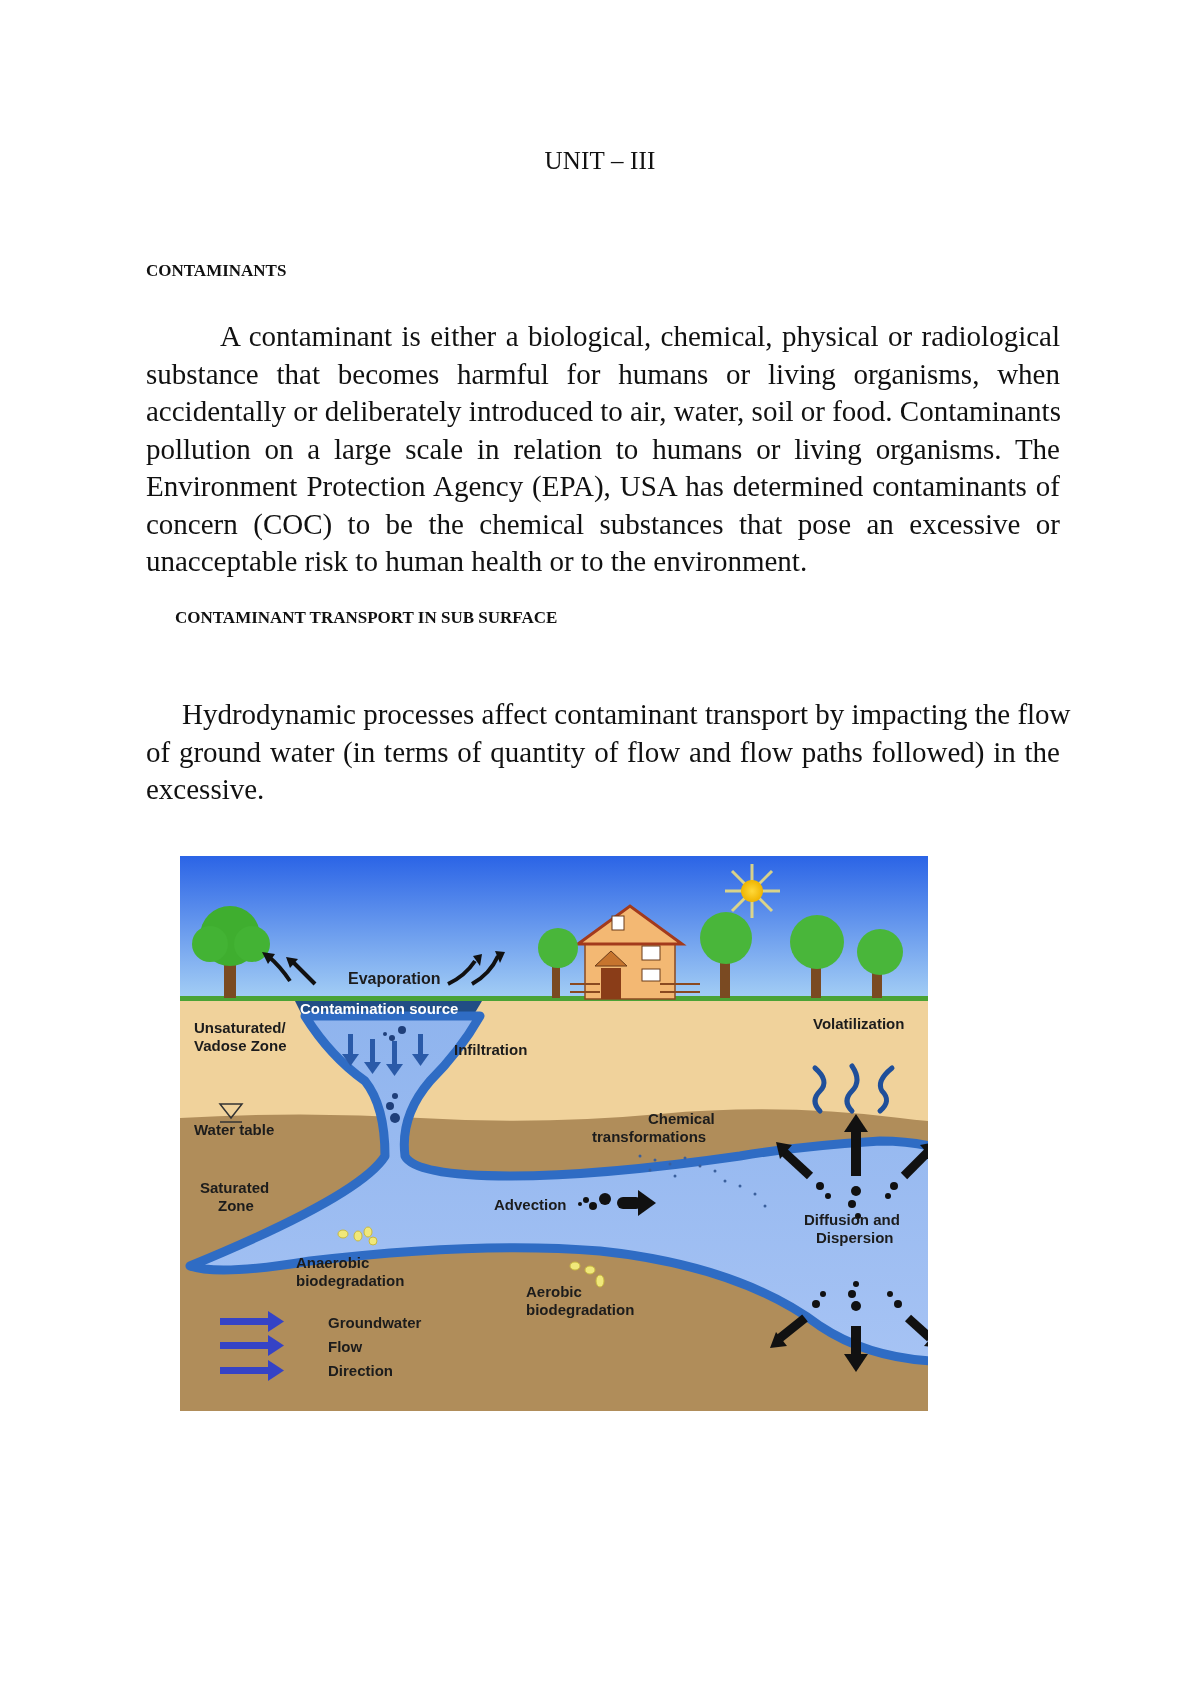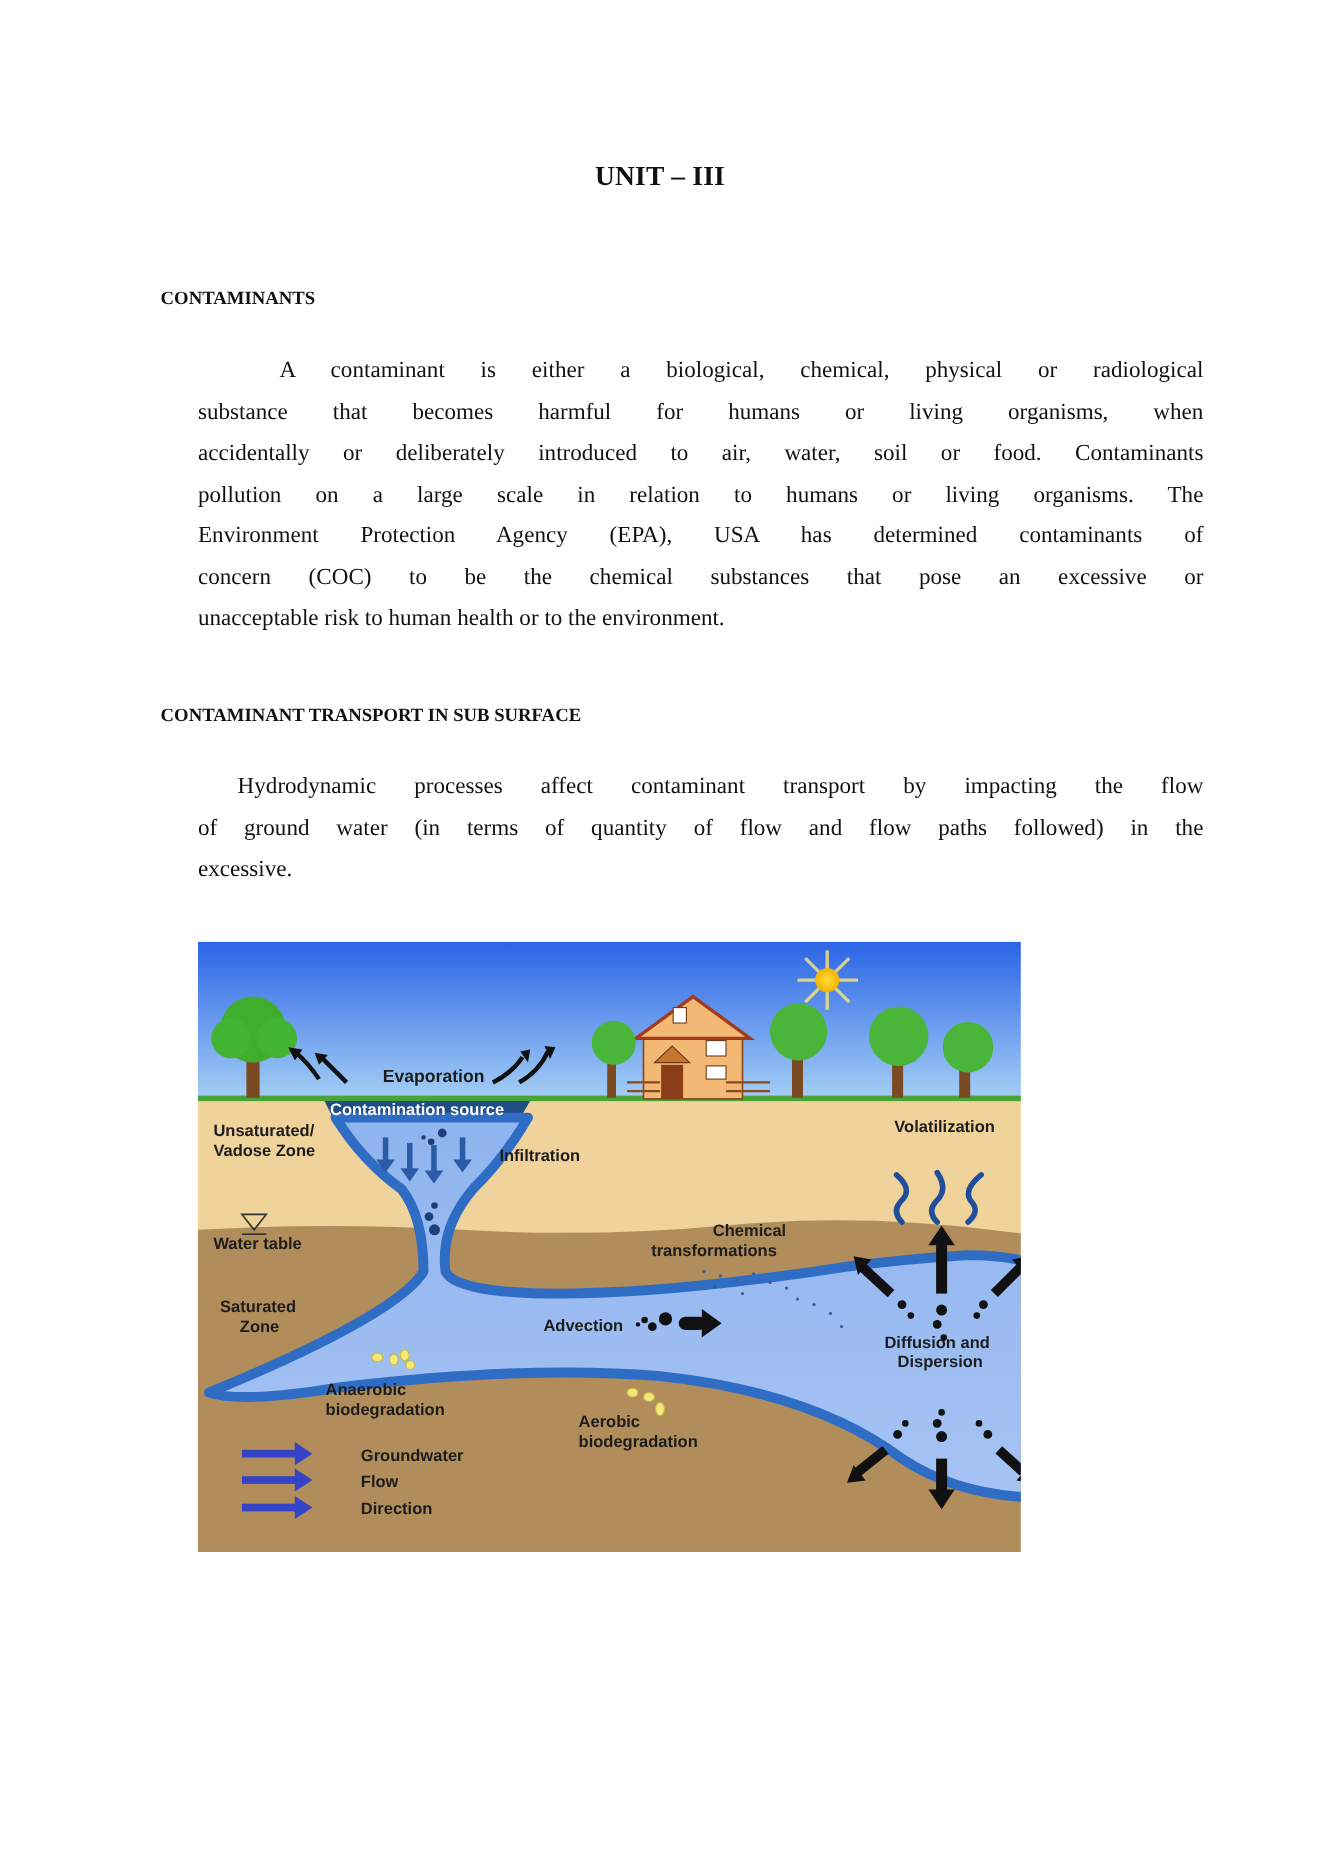--- a/index.html
+++ b/index.html
@@ -1,23 +1,23 @@
 <!DOCTYPE html>
 <html><head>
   <meta charset="utf-8">
   <style>
     html, body { margin: 0; padding: 0; background: #ffffff; }
     body { width: 1200px; height: 1696px; position: relative; overflow: hidden;
            font-family: "Liberation Serif", "DejaVu Serif", serif; color: #111; }
     .page { position: absolute; left: 0; top: 0; width: 1200px; height: 1696px; }
     .center-title { position: absolute; left: 0; width: 1200px; text-align: center;
-                    font-weight: bold; font-size: 25px; letter-spacing: 0.2px; }
+                    font-weight: normal; font-size: 25px; letter-spacing: 0.2px; }
     .heading { position: absolute; left: 146px; font-weight: bold; font-size: 17px; }
-    .para { position: absolute; left: 146px; width: 914px; font-size: 21px;
-            line-height: 37.5px; text-align: justify; margin-left: 34px; }
+    .para { position: absolute; left: 146px; width: 914px; font-size: 29px;
+            line-height: 37.5px; text-align: justify; }
     .para .line { display: block; text-align: justify; text-align-last: justify; height: 37.5px; white-space: nowrap; }
     .para .line.last { text-align-last: left; }
     .figure { position: absolute; left: 180px; top: 856px; width: 748px; height: 555px; overflow: hidden; }
     .figure svg { display: block; }
     .lbl { font-family: "Liberation Sans", "DejaVu Sans", sans-serif; font-weight: bold; fill: #1c1c1c; }
   </style>
 </head>
 <body>
 
 <div class="page">
@@ -29,21 +29,21 @@
   <div class="para" style="top:318px;">
     <span class="line" style="padding-left:74px;">A contaminant is either a biological, chemical, physical or radiological</span>
     <span class="line">substance that becomes harmful for humans or living organisms, when</span>
     <span class="line">accidentally or deliberately introduced to air, water, soil or food. Contaminants</span>
     <span class="line">pollution on a large scale in relation to humans or living organisms. The</span>
     <span class="line">Environment Protection Agency (EPA), USA has determined contaminants of</span>
     <span class="line">concern (COC) to be the chemical substances that pose an excessive or</span>
     <span class="line last">unacceptable risk to human health or to the environment.</span>
   </div>
 
-  <div class="heading" style="top:640px;">CONTAMINANT TRANSPORT IN SUB SURFACE</div>
+  <div class="heading" style="top:608px;margin-left:29px;">CONTAMINANT TRANSPORT IN SUB SURFACE</div>
 
   <div class="para" style="top:696px;">
     <span class="line" style="padding-left:36px;">Hydrodynamic processes affect contaminant transport by impacting the flow</span>
     <span class="line">of ground water (in terms of quantity of flow and flow paths followed) in the</span>
     <span class="line last">excessive.</span>
   </div>
 
   <div class="figure">
     <svg width="906" height="555" viewBox="0 0 906 555" xmlns="http://www.w3.org/2000/svg">
       <defs>

